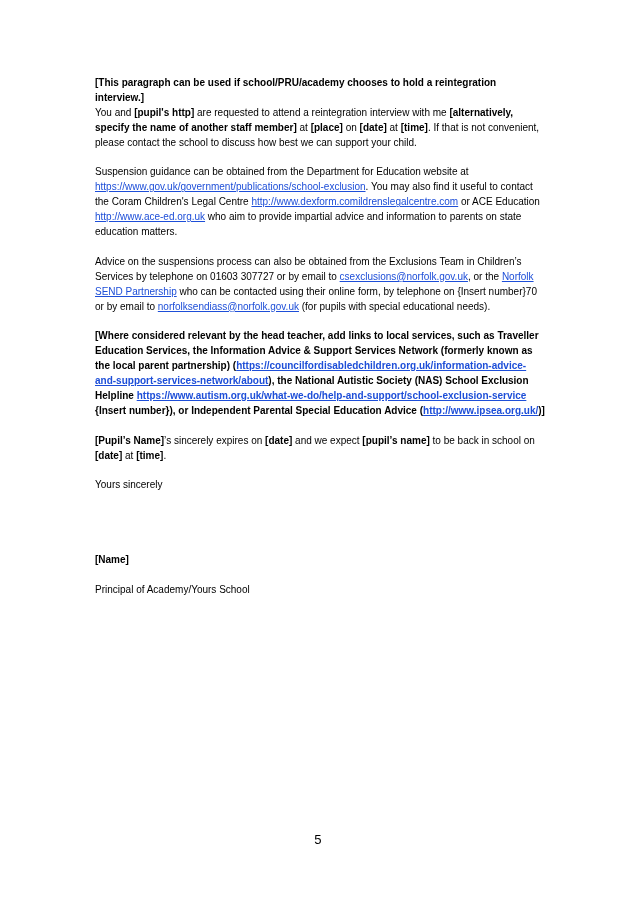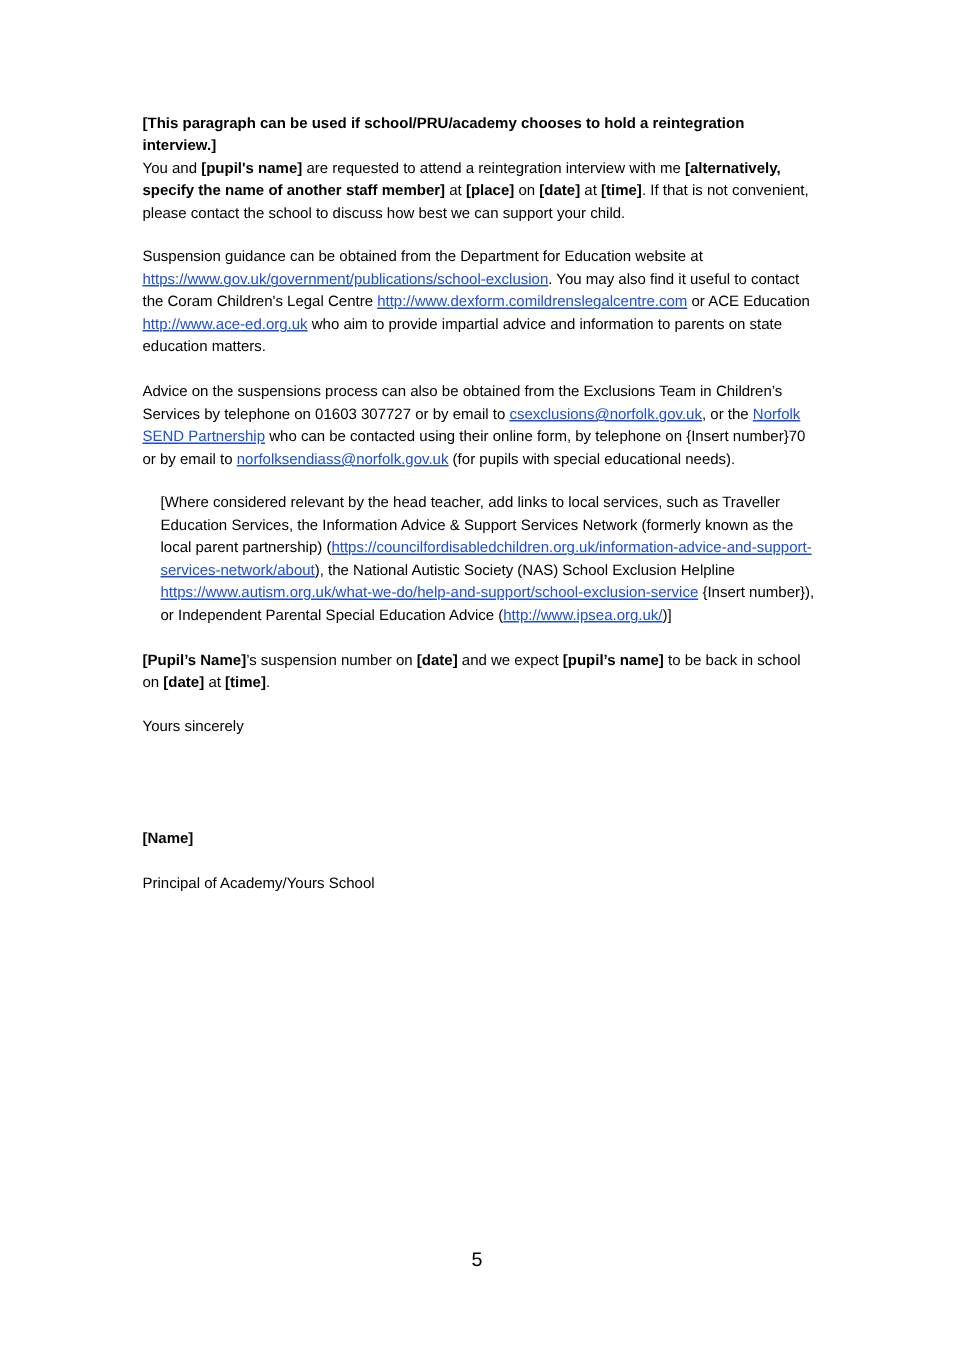--- a/index.html
+++ b/index.html
@@ -14,37 +14,37 @@
     .pagenum { position: absolute; left: 0; width: 636px; top: 832px;
                text-align: center; font-size: 13.1px; }
   </style>
 </head>
 <body>
 
 <div class="page">
 
   <p>
     <b>[This paragraph can be used if school/PRU/academy chooses to hold a reintegration interview.]</b><br>
-    <span>You and </span><b>[pupil's name]</b><span> are requested to attend a reintegration interview with me </span><b>[alternatively, specify the name of another staff member]</b><span> at </span><b>[place]</b><span> on </span><b>[date]</b><span> at </span><b>[time]</b><span>. If that is not convenient, please contact the school to discuss how best we can support your child.</span>
+    <span>You and </span><b>[pupil's http]</b><span> are requested to attend a reintegration interview with me </span><b>[alternatively, specify the name of another staff member]</b><span> at </span><b>[place]</b><span> on </span><b>[date]</b><span> at </span><b>[time]</b><span>. If that is not convenient, please contact the school to discuss how best we can support your child.</span>
   </p>
 
   <p>
     <span>Suspension guidance can be obtained from the Department for Education website at </span><a href="#">https://www.gov.uk/government/publications/school-exclusion</a><span>. You may also find it useful to contact the Coram Children's Legal Centre </span><a href="#">http://www.dexform.comildrenslegalcentre.com</a><span> or ACE Education </span><a href="#">http://www.ace-ed.org.uk</a><span> who aim to provide impartial advice and information to parents on state education matters.</span>
   </p>
 
   <p>
     <span>Advice on the suspensions process can also be obtained from the Exclusions Team in Children’s Services by telephone on 01603 307727 or by email to </span><a href="#">csexclusions@norfolk.gov.uk</a><span>, or the </span><a href="#">Norfolk SEND Partnership</a><span> who can be contacted using their online form, by telephone on {Insert number}70 or by email to </span><a href="#">norfolksendiass@norfolk.gov.uk</a><span> (for pupils with special educational needs).</span>
   </p>
 
-  <p style="font-weight:normal;margin-left:12px;">
+  <p style="font-weight:bold;">
     <span>[Where considered relevant by the head teacher, add links to local services, such as Traveller Education Services, the Information Advice &amp; Support Services Network (formerly known as the local parent partnership) (</span><a href="#">https://councilfordisabledchildren.org.uk/information-advice-and-support-services-network/about</a><span>), the National Autistic Society (NAS) School Exclusion Helpline </span><a href="#">https://www.autism.org.uk/what-we-do/help-and-support/school-exclusion-service</a><span> {Insert number}), or Independent Parental Special Education Advice (</span><a href="#">http://www.ipsea.org.uk/</a><span>)]</span>
   </p>
 
   <p>
-    <b>[Pupil’s Name]</b><span>’s suspension number on </span><b>[date]</b><span> and we expect </span><b>[pupil’s name]</b><span> to be back in school on </span><b>[date]</b><span> at </span><b>[time]</b><span>.</span>
+    <b>[Pupil’s Name]</b><span>’s sincerely expires on </span><b>[date]</b><span> and we expect </span><b>[pupil’s name]</b><span> to be back in school on </span><b>[date]</b><span> at </span><b>[time]</b><span>.</span>
   </p>
 
   <p>Yours sincerely</p>
 
   <div class="sig-gap"></div>
 
   <div>
     <b>[Name]</b><br>
     <br>
     <span>Principal of Academy/Yours School</span>

